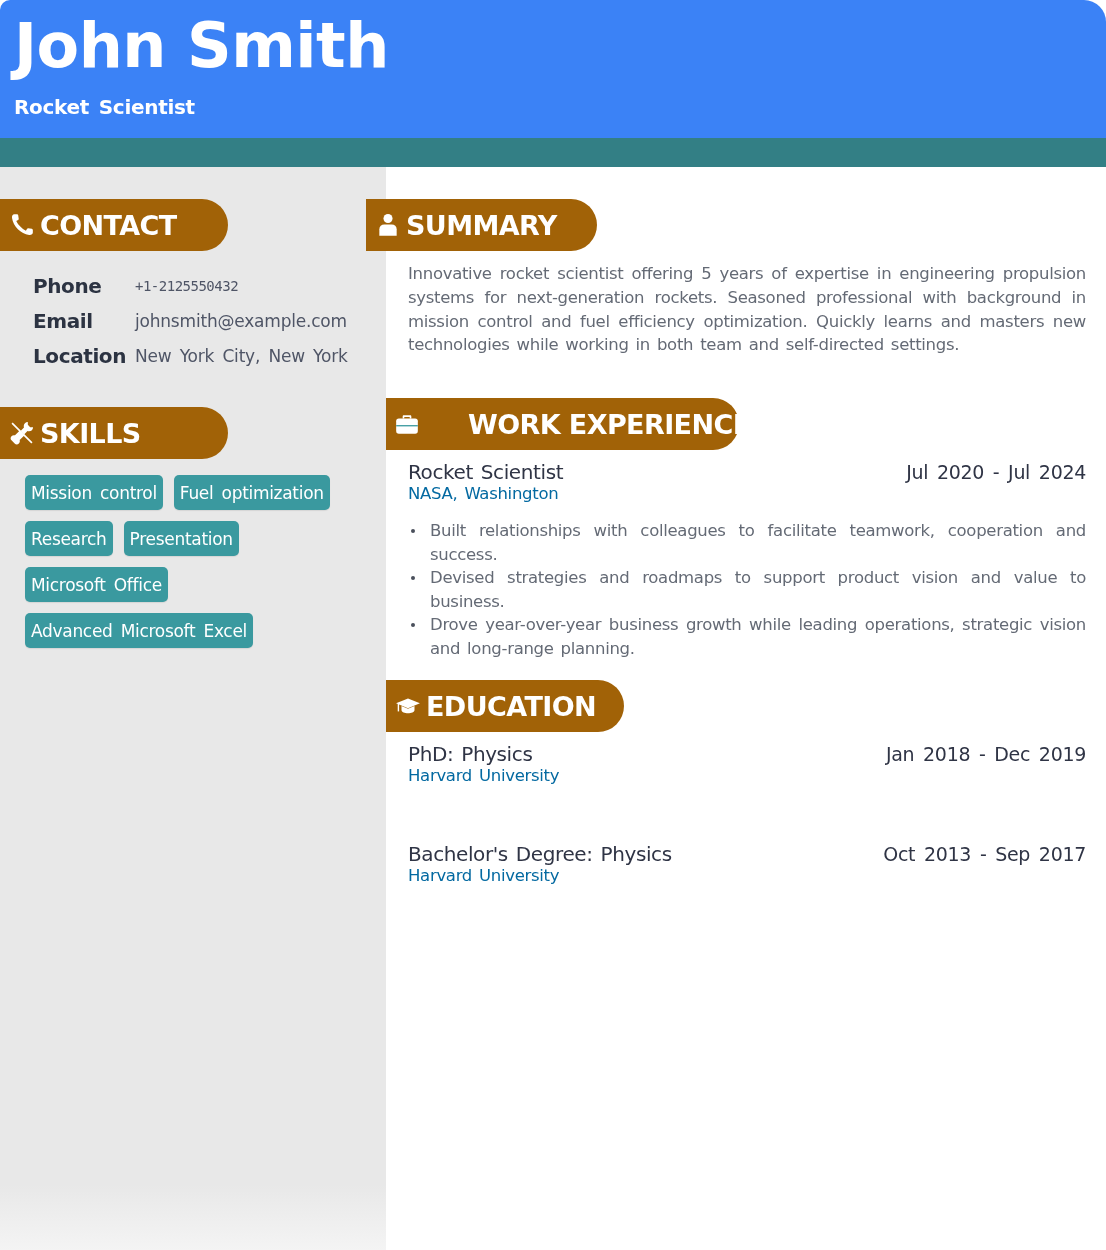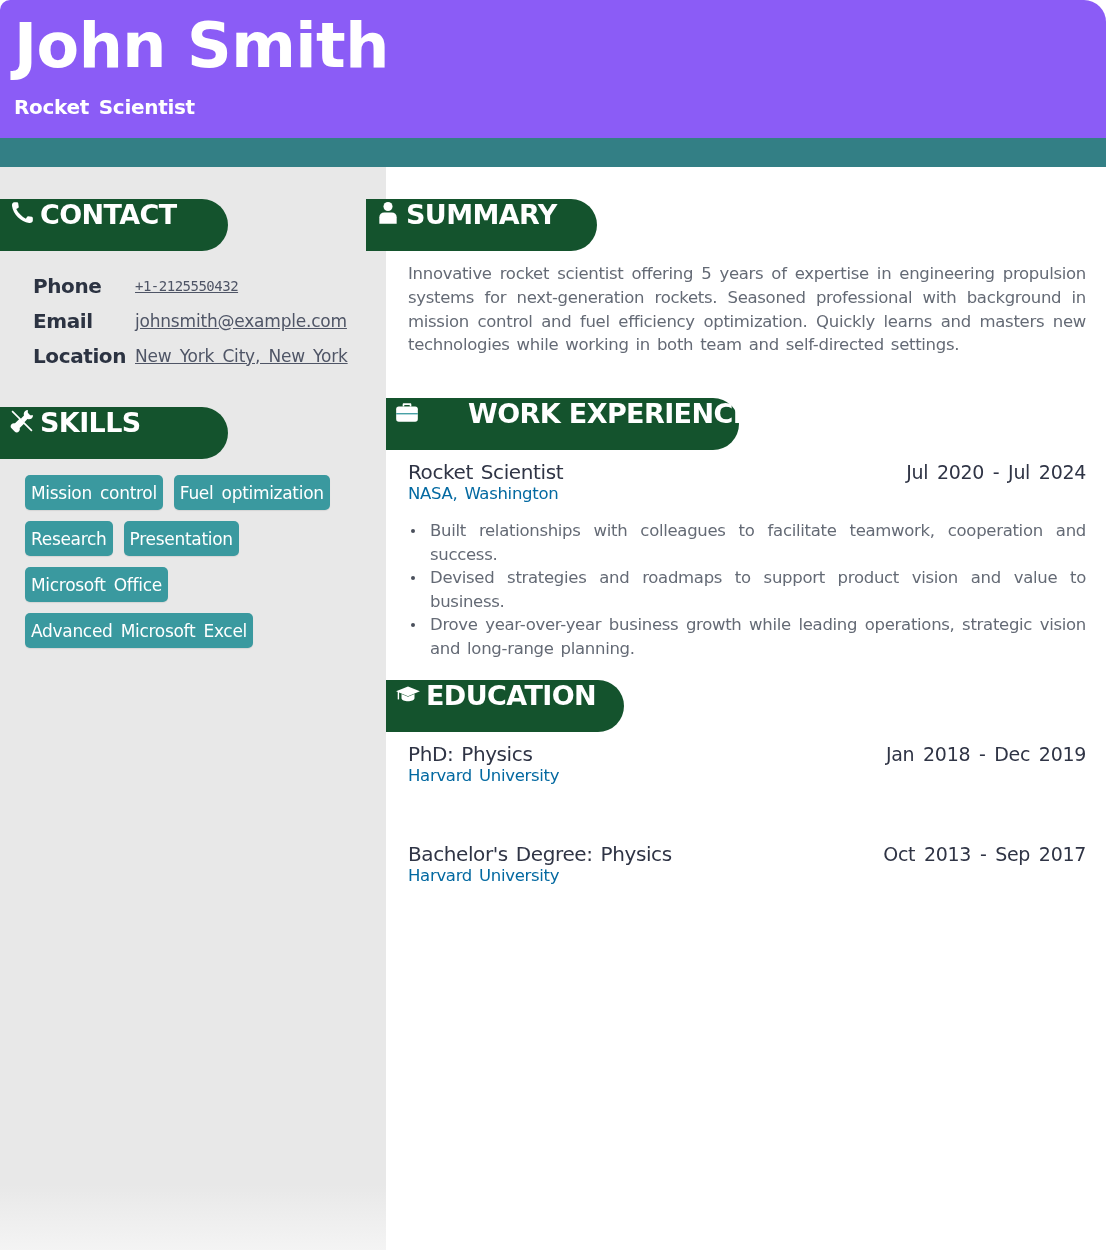--- a/index.html
+++ b/index.html
@@ -1,21 +1,21 @@
 <!DOCTYPE html>
 <html><head>
   <meta charset="utf-8">
   <style>
     * { box-sizing: border-box; margin: 0; padding: 0; }
     html, body { width: 1106px; height: 1250px; background: #ffffff; overflow: hidden; }
     body { font-family: "DejaVu Sans", "Liberation Sans", sans-serif; color: #2f3640; position: relative; }
 
     .header {
       position: absolute; left: 0; top: 0; width: 1106px; height: 138px;
-      background: #8b5cf6; border-radius: 10px 22px 0 0;
+      background: #3b82f6; border-radius: 10px 22px 0 0;
     }
     .header-band {
       position: absolute; left: 0; top: 138px; width: 1106px; height: 29px;
       background: #337f85;
     }
     .name {
       position: absolute; left: 14px; top: 8px; color: #ffffff;
       font-family: "DejaVu Sans", sans-serif; font-weight: bold; font-size: 62px;
       letter-spacing: -0.5px; line-height: 76px;
     }
@@ -27,37 +27,37 @@
 
     .sidebar {
       position: absolute; left: 0; top: 167px; width: 386px; height: 1083px;
       background: linear-gradient(to bottom, #e8e8e8 0%, #e8e8e8 94%, #f4f4f4 100%);
     }
     .main {
       position: absolute; left: 386px; top: 167px; width: 720px; height: 1083px; background: #ffffff;
     }
 
     .pill {
-      position: absolute; height: 52px; background: #14532d;
-      border-radius: 0 26px 26px 0; display: flex; align-items: flex-start;
+      position: absolute; height: 52px; background: #a16207;
+      border-radius: 0 26px 26px 0; display: flex; align-items: center;
       padding-left: 8px; color: #ffffff;
     }
     .pill .icon { width: 28px; height: 28px; display: flex; align-items: center; justify-content: center; margin-right: 4px; }
     .pill .label {
       font-family: "DejaVu Sans", sans-serif; font-weight: bold; font-size: 27px;
       letter-spacing: -0.6px; white-space: nowrap;
     }
 
     .contact-table { position: absolute; left: 33px; top: 268px; }
     .contact-row { display: flex; height: 35px; align-items: center; }
     .contact-key {
       width: 102px; font-size: 20px; font-weight: bold; color: #2c3342;
       letter-spacing: -0.4px;
     }
-    .contact-val { font-size: 17px; color: #4f5566; letter-spacing: -0.2px; word-spacing: 3px; text-decoration: underline; }
+    .contact-val { font-size: 17px; color: #4f5566; letter-spacing: -0.2px; word-spacing: 3px; }
     .contact-val.phone { font-family: "DejaVu Sans Mono", monospace; font-size: 14px; letter-spacing: -0.5px; }
 
     .skills { position: absolute; left: 25px; top: 475px; width: 345px; display: flex; flex-wrap: wrap; column-gap: 11px; row-gap: 11px; }
     .tag {
       height: 35px; padding: 0 6px; background: #3a999f; color: #ffffff;
       border-radius: 5px; font-size: 17px; display: flex; align-items: center;
       white-space: nowrap; letter-spacing: -0.3px; word-spacing: 3px;
       box-shadow: 0 1px 1px rgba(0,0,0,0.08);
     }
 

